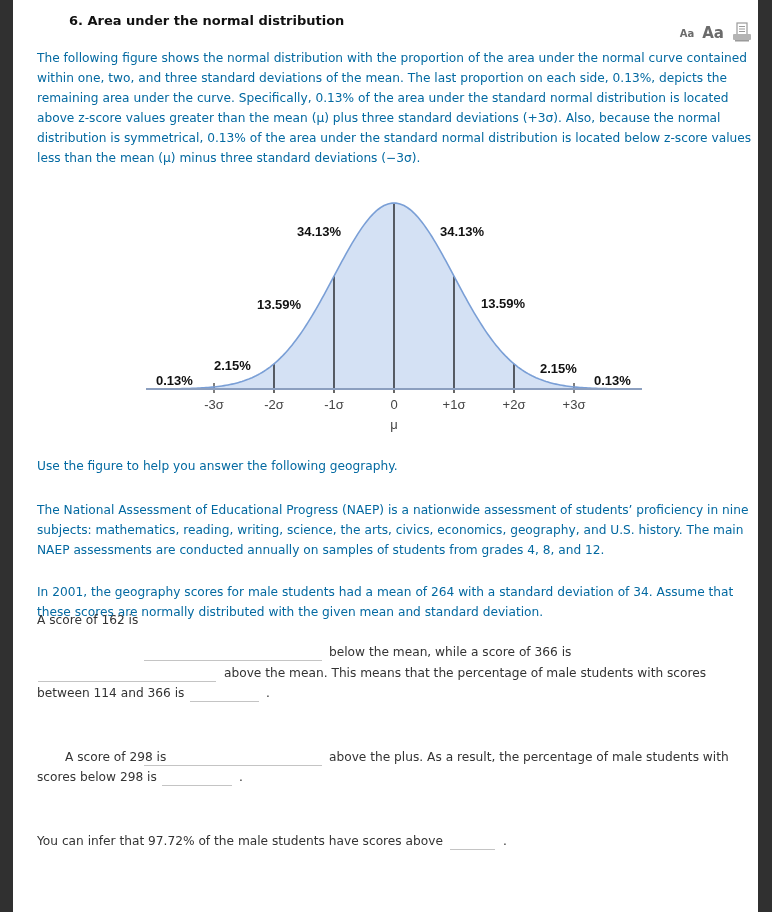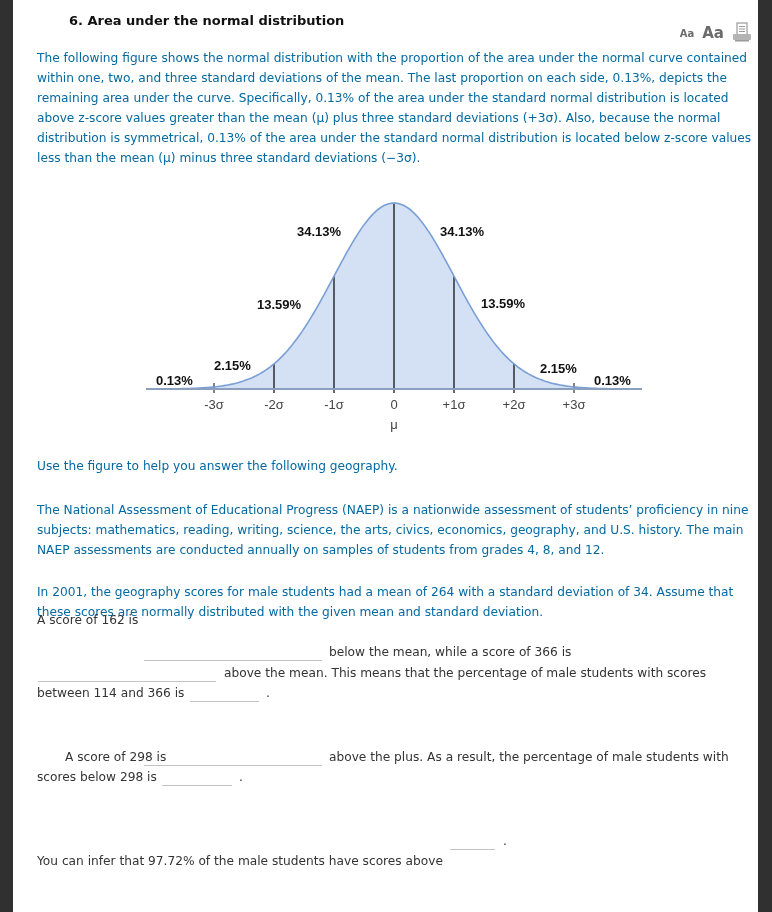--- a/index.html
+++ b/index.html
@@ -105,15 +105,15 @@
 <input class="blank" style="left: 190px; top: 700px; width: 69px;" value="">
 <div class="line" style="top:683px; left:266px;">.</div>
 
 <div class="line" style="top:747px;margin-left:28px;">A score of 298 is</div>
 <input class="blank" style="left: 144px; top: 764px; width: 178px;" value="">
 <div class="line" style="top:747px; left:329px;">above the plus. As a result, the percentage of male students with</div>
 <div class="line" style="top:767px;">scores below 298 is</div>
 <input class="blank" style="left: 162px; top: 784px; width: 70px;" value="">
 <div class="line" style="top:767px; left:239px;">.</div>
 
-<div class="line" style="top:831px;margin-top:20px;">You can infer that 97.72% of the male students have scores above</div>
+<div class="line" style="top:831px;">You can infer that 97.72% of the male students have scores above</div>
 <input class="blank" style="left: 450px; top: 848px; width: 45px;" value="">
 <div class="line" style="top:831px; left:503px;">.</div>
 
 </body></html>

